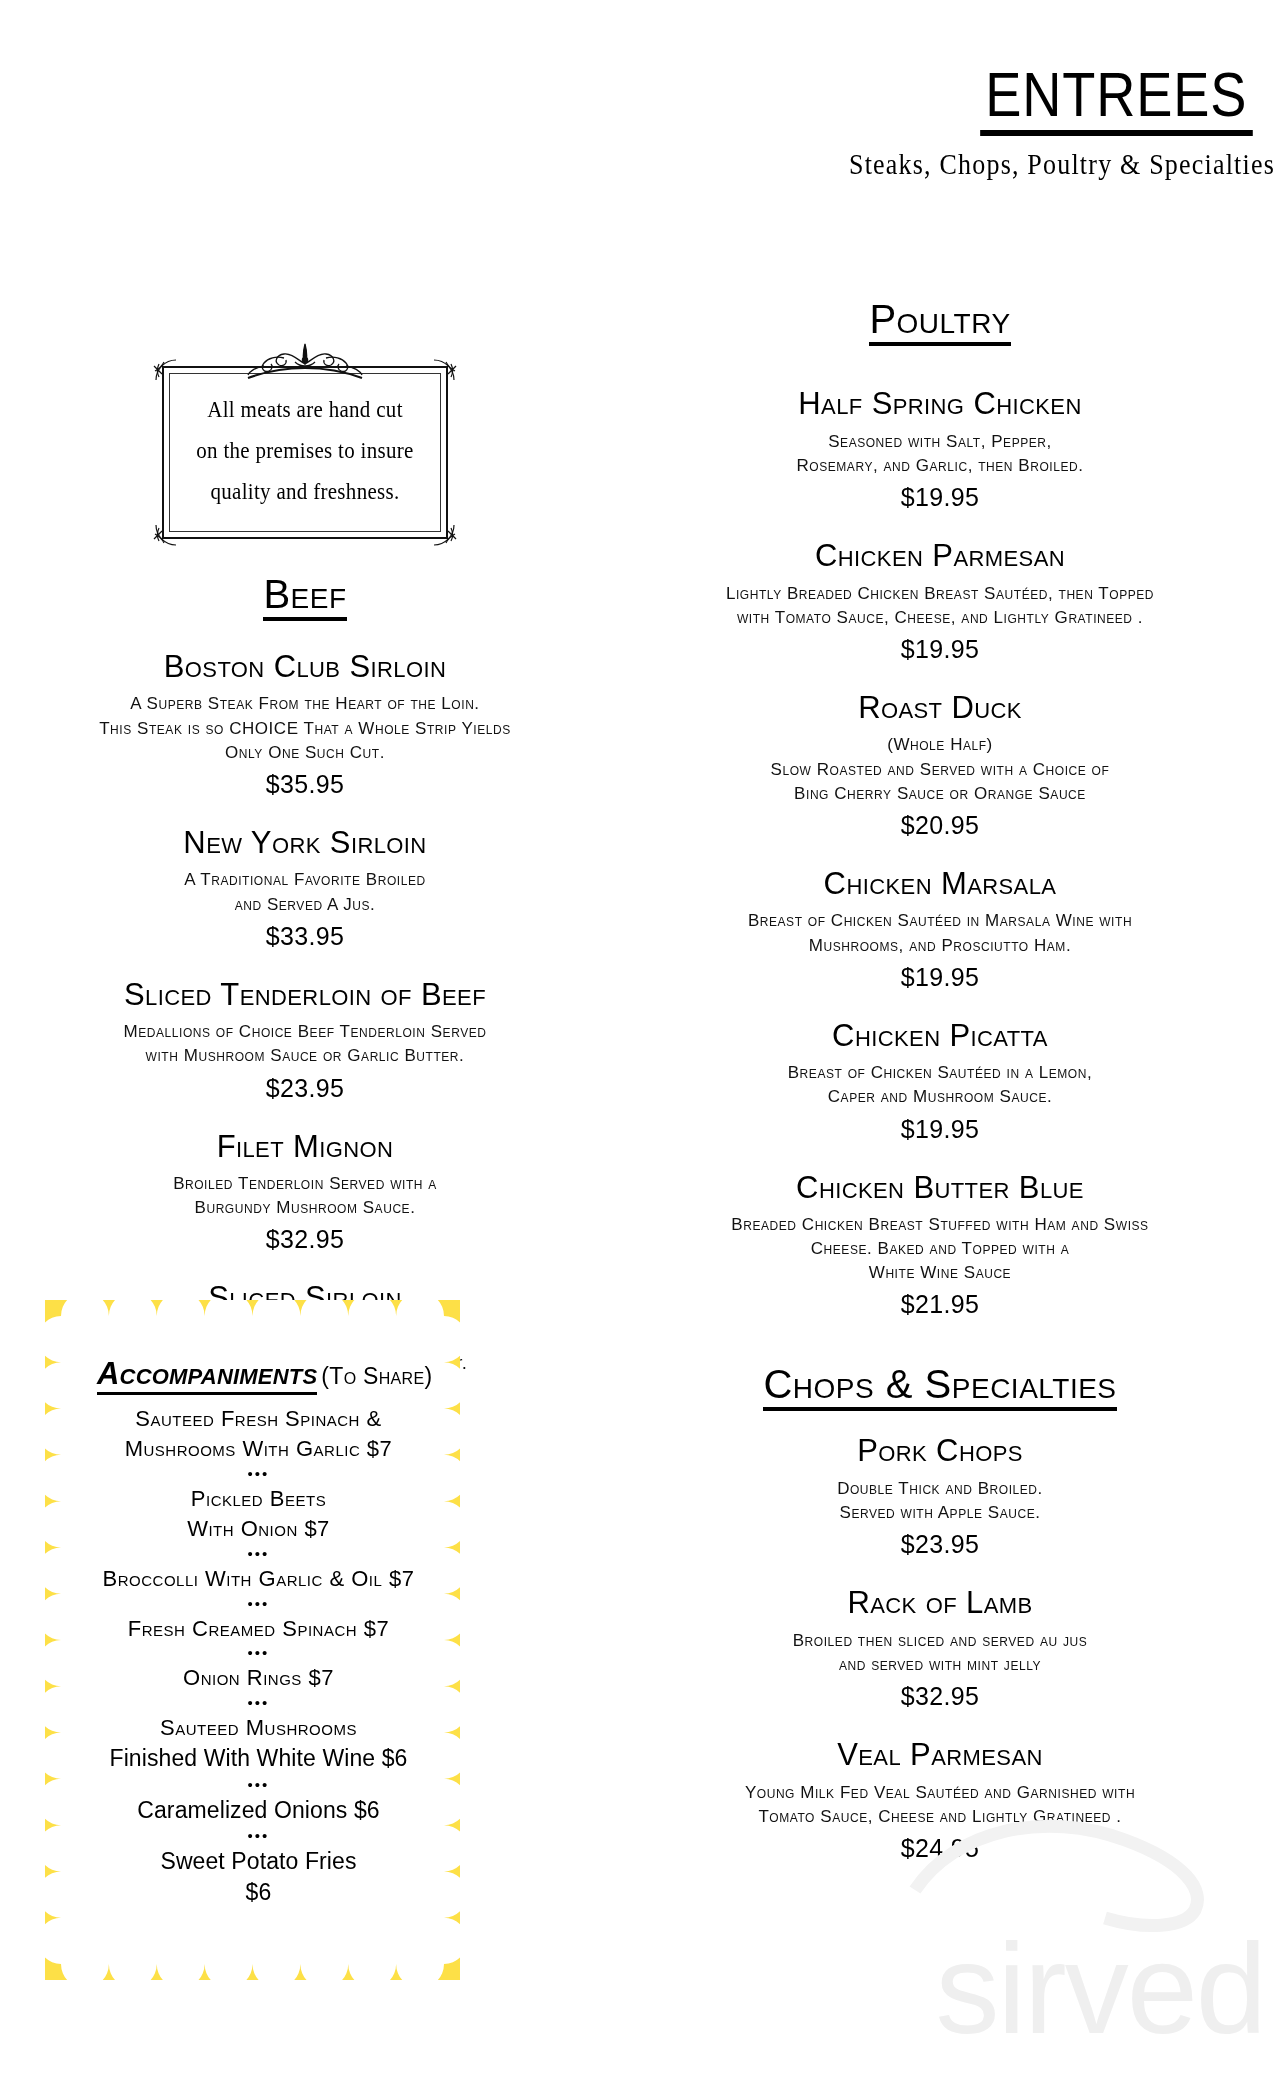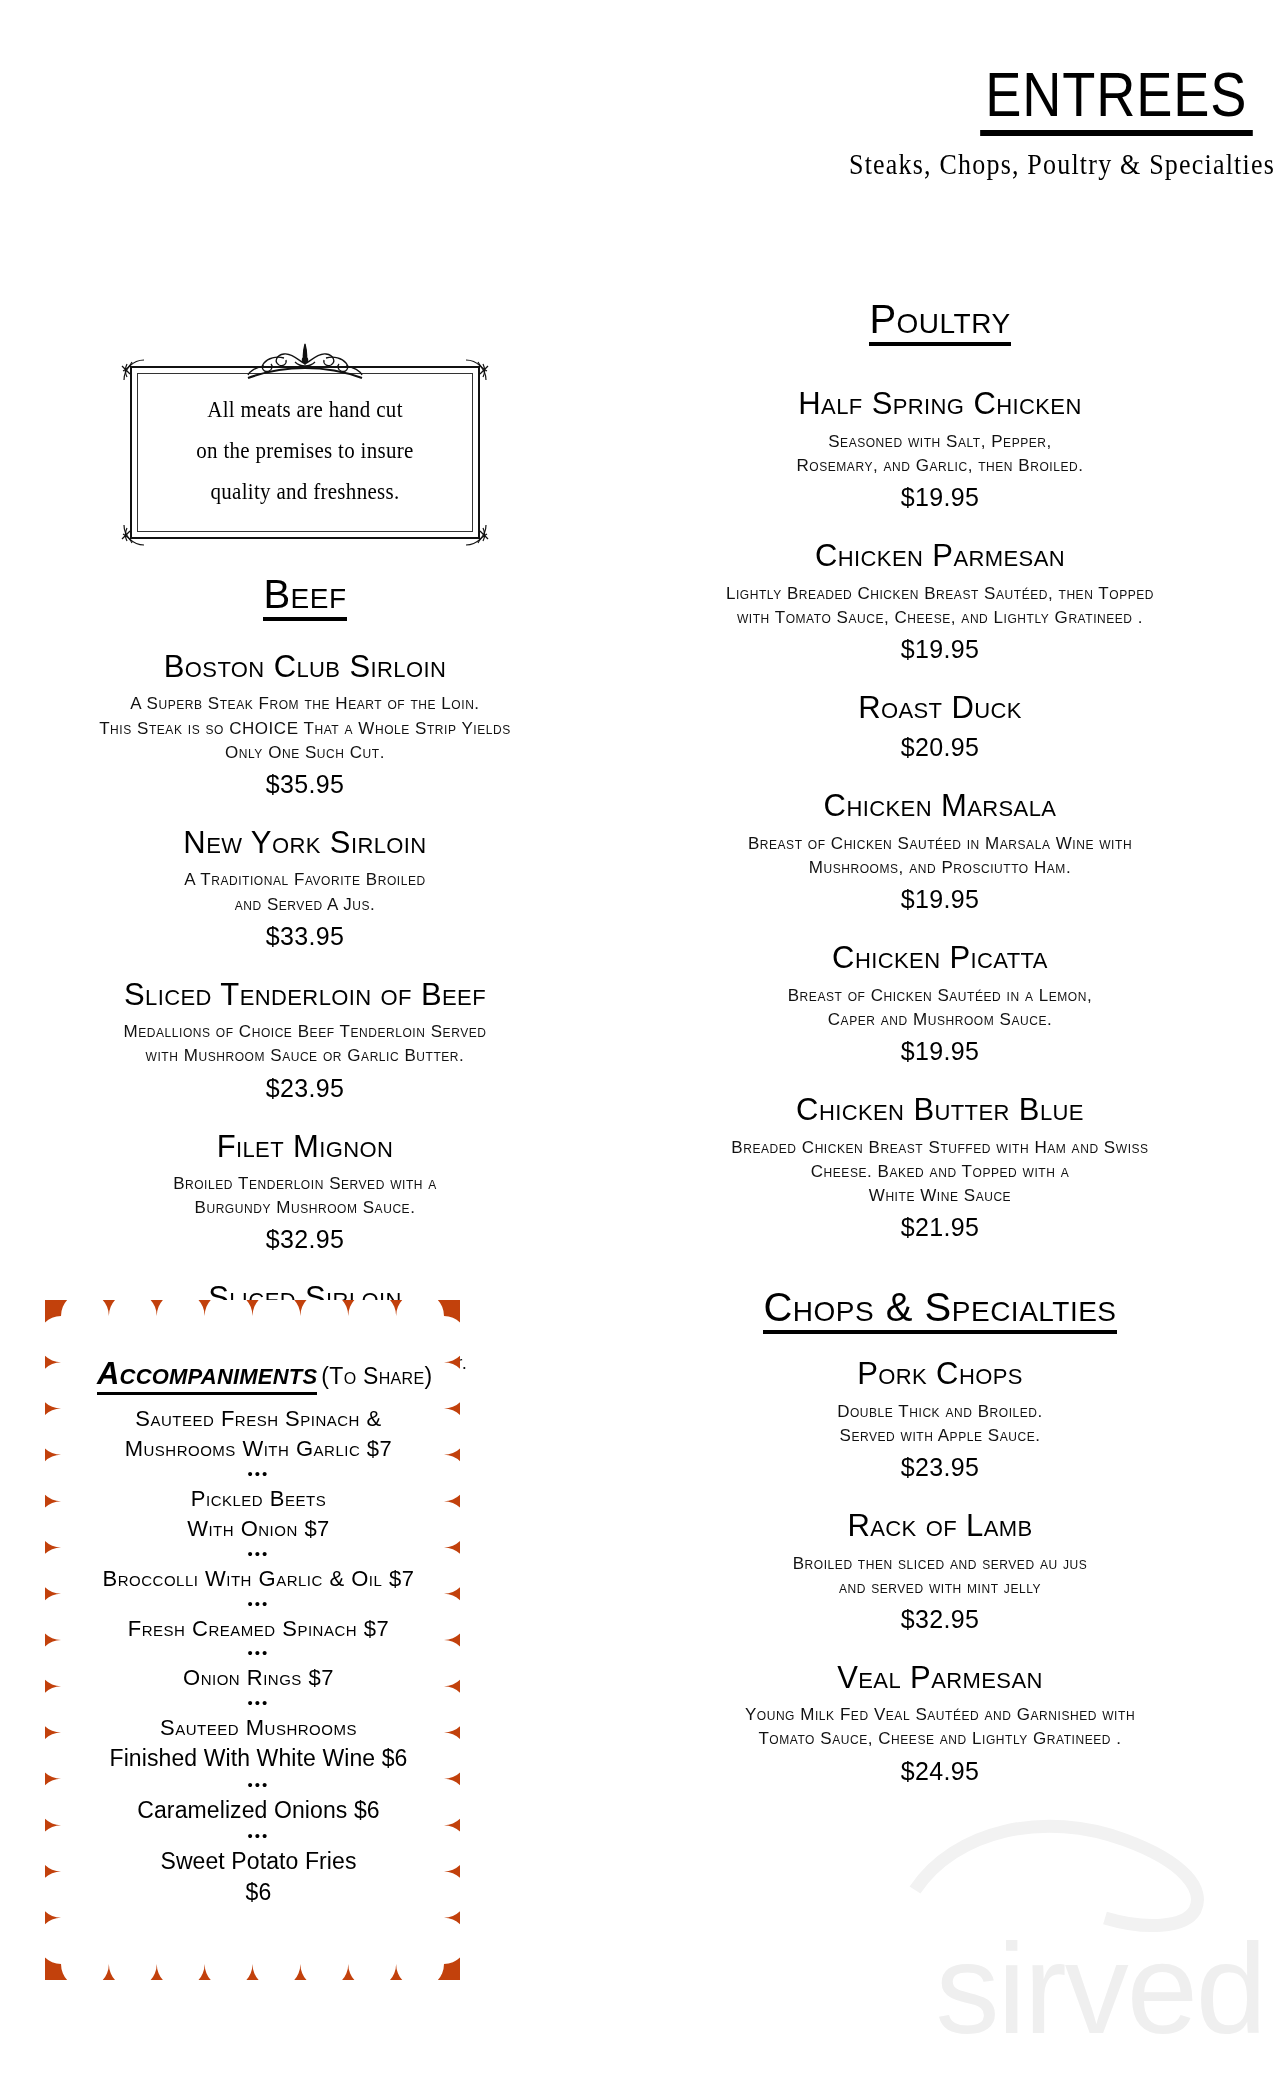--- a/index.html
+++ b/index.html
@@ -55,21 +55,21 @@
     position: absolute;
     left: 700px;
     top: 118px;
     width: 480px;
     text-align: center;
   }
 
   
   .ornate-wrap {
     position: relative;
-    width: 350px;
+    width: 286px;
     margin: 0 auto 0 auto;
     padding-top: 26px;
   }
 
   .ornate-crest {
     position: absolute;
     top: 0px;
     left: 50%;
     transform: translateX(-50%);
     width: 190px;
@@ -162,21 +162,21 @@
     font-weight: 400;
   }
 
   
   .accomp-box {
     position: absolute;
     left: 45px;
     top: 1300px;
     width: 415px;
     height: 680px;
-    background: #c2410c;
+    background: #fde047;
     z-index: 2;
   }
 
   .scallop-svg {
     position: absolute;
     left: 0; top: 0;
     width: 100%; height: 100%;
   }
 
   .accomp-content {
@@ -368,20 +368,21 @@
             <div class="item-desc">Seasoned with Salt, Pepper,<br>Rosemary, and Garlic, then  Broiled.</div>
             <div class="item-price">$19.95</div>
           </div>
           <div class="item">
             <div class="item-name">Chicken Parmesan</div>
             <div class="item-desc">Lightly Breaded Chicken Breast Sautéed, then Topped<br>with Tomato Sauce, Cheese, and Lightly Gratineed .</div>
             <div class="item-price">$19.95</div>
           </div>
           <div class="item">
             <div class="item-name">Roast Duck</div>
+            <div class="item-desc">(Whole Half)<br>Slow Roasted and Served with a Choice of<br>Bing Cherry Sauce or Orange Sauce</div>
             <div class="item-price">$20.95</div>
           </div>
           <div class="item">
             <div class="item-name">Chicken Marsala</div>
             <div class="item-desc">Breast of Chicken Sautéed in Marsala Wine with<br>Mushrooms, and Prosciutto Ham.</div>
             <div class="item-price">$19.95</div>
           </div>
           <div class="item">
             <div class="item-name">Chicken Picatta</div>
             <div class="item-desc">Breast of Chicken Sautéed in a Lemon,<br>Caper and Mushroom Sauce.</div>

